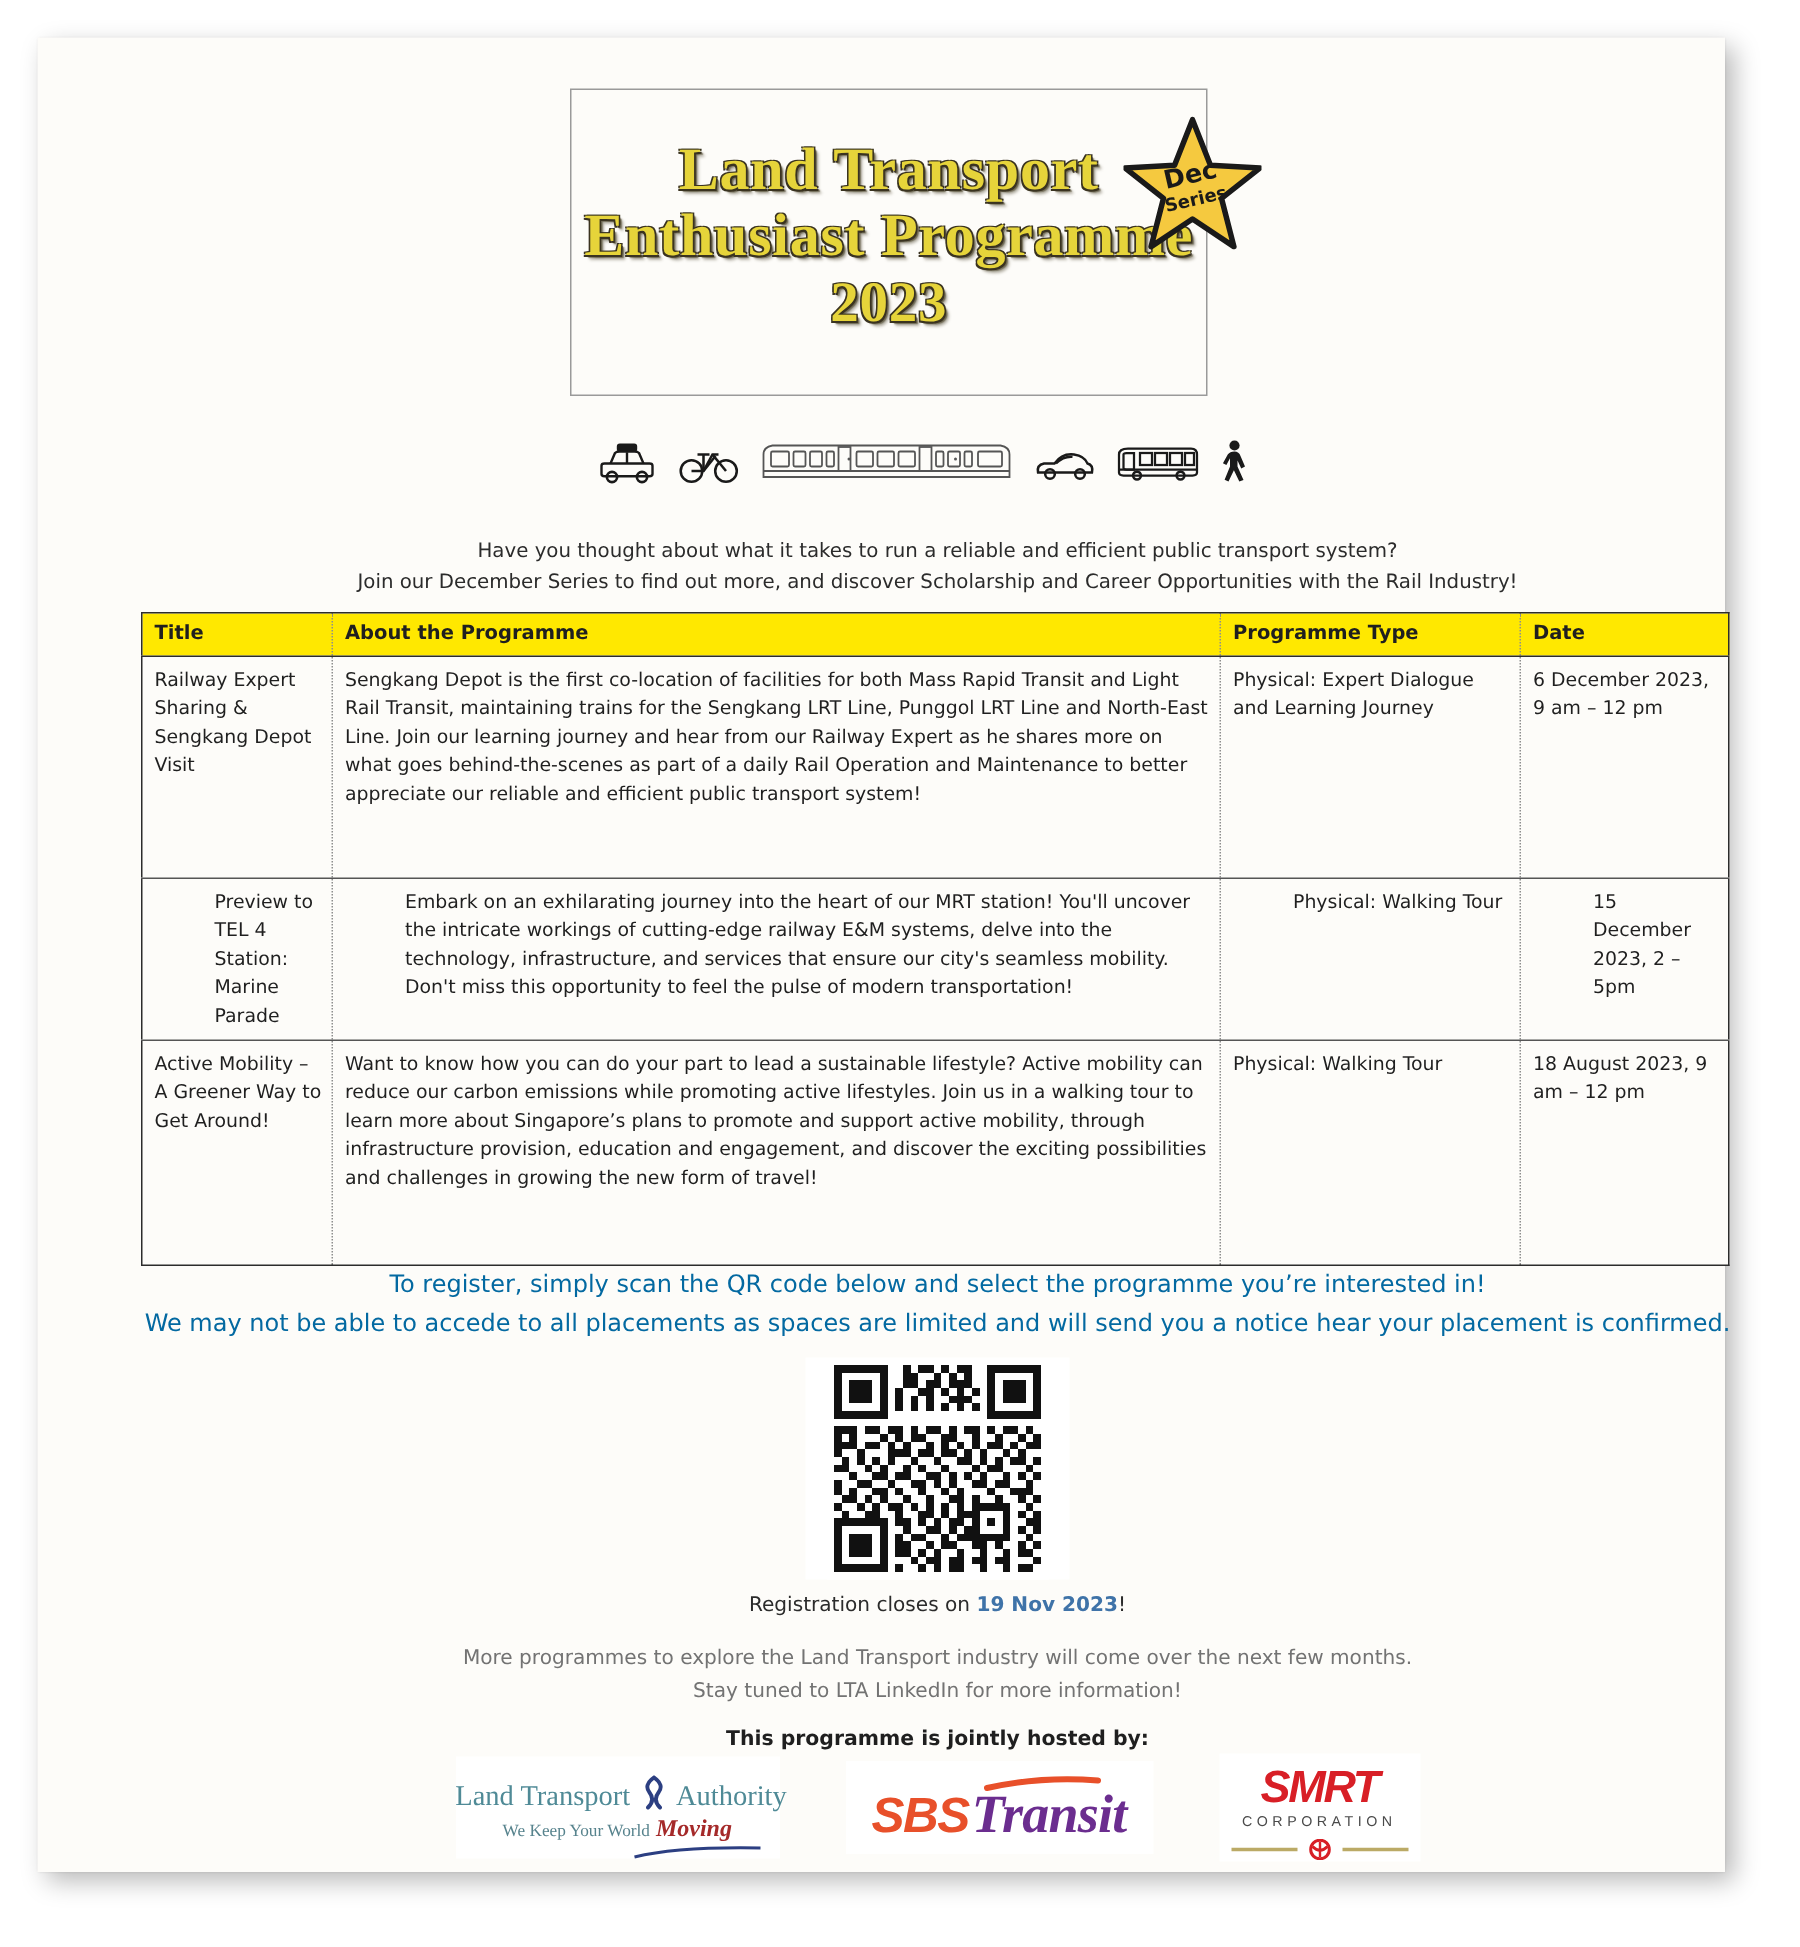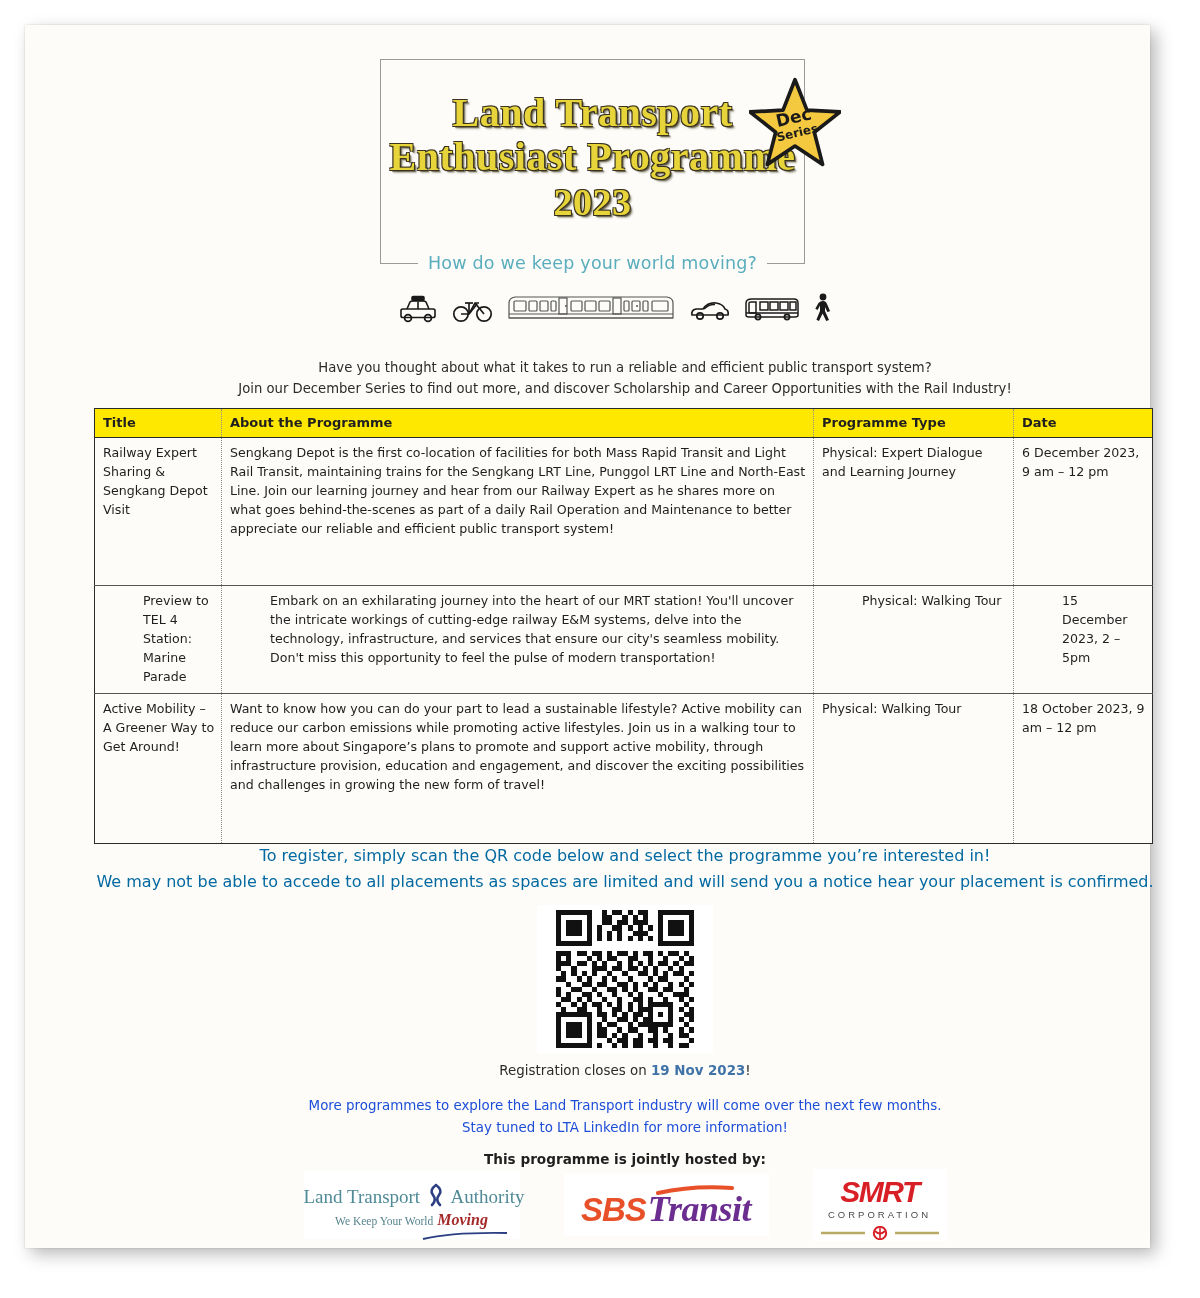--- a/index.html
+++ b/index.html
@@ -203,21 +203,21 @@
     color: #2b2b2b;
   }
   .closes .hl { color: #3f73a8; font-weight: bold; }
   .more {
     position: absolute;
     left: 70px; top: 1070px;
     width: 1060px;
     text-align: center;
     font-family: "DejaVu Sans", sans-serif;
     font-size: 13.4px;
-    color: #1d4ed8;
+    color: #737373;
     line-height: 1.62;
   }
 
   
   .hosted-by {
     position: absolute;
     left: 70px; top: 1126px;
     width: 1060px;
     text-align: center;
     font-family: "DejaVu Sans", sans-serif;
@@ -314,23 +314,20 @@
     <div class="star-badge">
       <svg viewBox="0 0 100 100">
         <polygon points="50,3 63,36 99,38 71,60 80,95 50,75 20,95 29,60 1,38 37,36" fill="#F5C93F" stroke="#1a1a1a" stroke-width="4" stroke-linejoin="round"></polygon>
       </svg>
       <div class="star-text">
         <div class="sline1">Dec</div>
         <div class="sline2">Series</div>
       </div>
     </div>
 
-    <div class="tagline-wrap">
-      <span class="tagline">How do we keep your world moving?</span>
-    </div>
 
     <div class="icon-strip">
 
       <span class="ico">
         <svg width="44" height="28" viewBox="0 0 44 28">
           <g fill="none" stroke="#1a1a1a" stroke-width="1.6">
             <rect x="16" y="1.5" width="12" height="4" rx="1.2" fill="#1a1a1a"></rect>
             <path d="M11 14 L14 7 Q15 6 17 6 L27 6 Q29 6 30 7 L33 14"></path>
             <path d="M5 21 L5 15.5 Q5 14 7 14 L37 14 Q39 14 39 15.5 L39 21 Q39 22.5 37 22.5 L7 22.5 Q5 22.5 5 21 Z"></path>
             <line x1="22" y1="6.5" x2="22" y2="14"></line>
@@ -446,21 +443,21 @@
         <tr class="r2">
           <td class="cell-title">Preview to TEL 4 Station: Marine Parade</td>
           <td>Embark on an exhilarating journey into the heart of our MRT station! You'll uncover the intricate workings of cutting-edge railway E&amp;M systems, delve into the technology, infrastructure, and services that ensure our city's seamless mobility. Don't miss this opportunity to feel the pulse of modern transportation!</td>
           <td>Physical: Walking Tour</td>
           <td>15 December 2023, 2 – 5pm</td>
         </tr>
         <tr class="r3">
           <td class="cell-title">Active Mobility – A Greener Way to Get Around!</td>
           <td>Want to know how you can do your part to lead a sustainable lifestyle?  Active mobility can reduce our carbon emissions while promoting active lifestyles.  Join us in a walking tour to learn more about Singapore’s plans to promote and support active mobility, through infrastructure provision, education and engagement, and discover the exciting possibilities and challenges in growing the new form of travel!</td>
           <td>Physical: Walking Tour</td>
-          <td>18 October 2023, 9 am – 12 pm</td>
+          <td>18 August 2023, 9 am – 12 pm</td>
         </tr>
       </tbody>
     </table>
 
     <div class="reg-note">
       <div>To register, simply scan the QR code below and select the programme you’re interested in!</div>
       <div>We may not be able to accede to all placements as spaces are limited and will send you a notice hear your placement is confirmed.</div>
     </div>
 
     <div class="qr-wrap">

